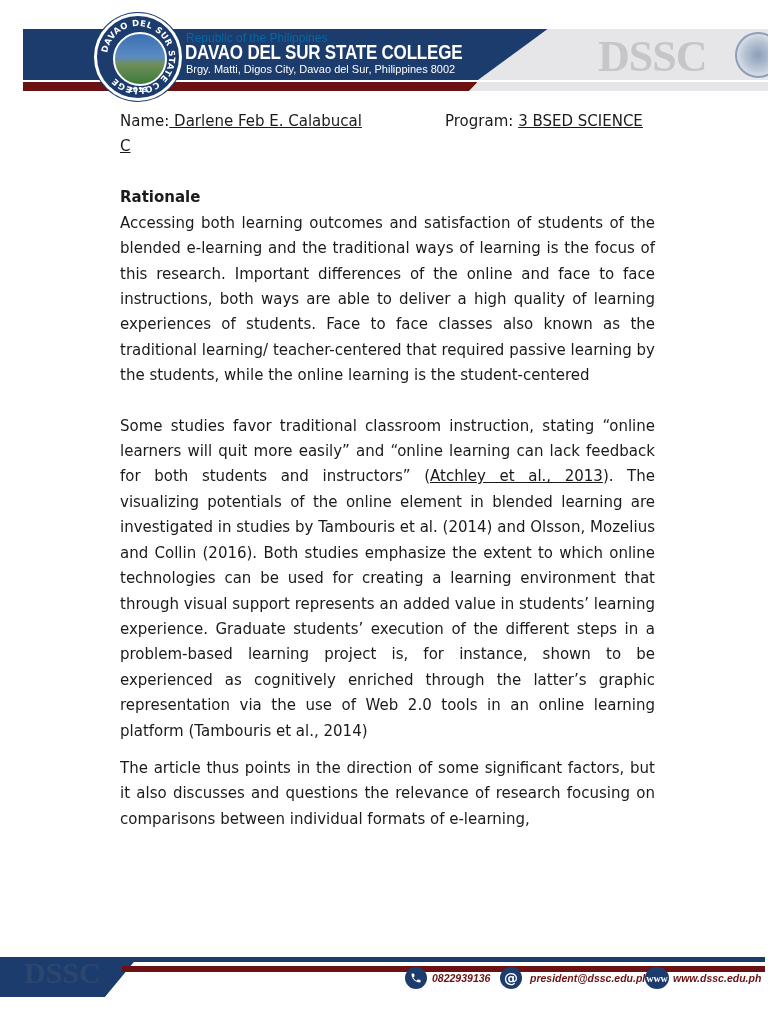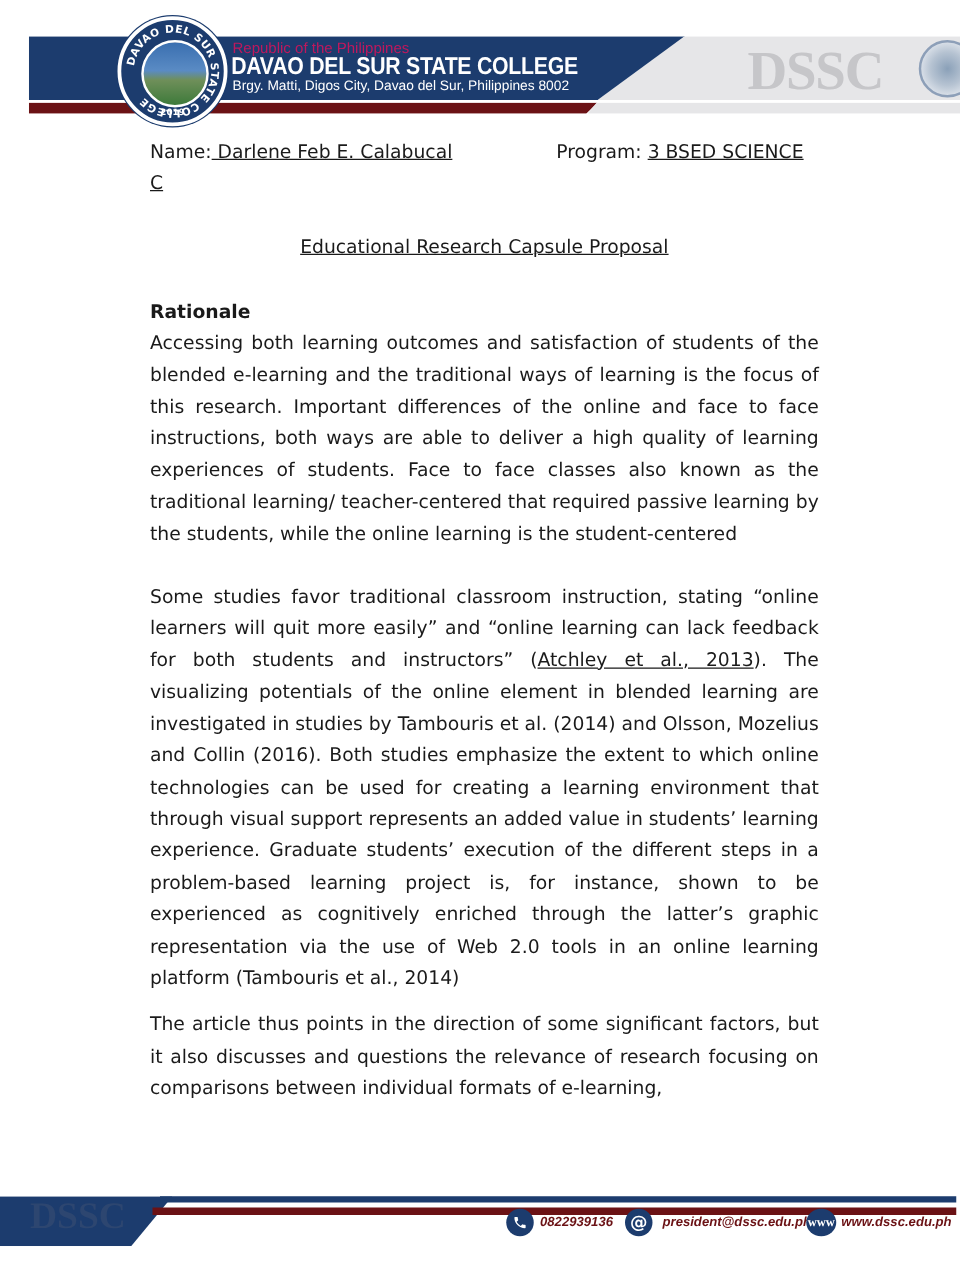--- a/index.html
+++ b/index.html
@@ -41,21 +41,21 @@
   .logo-inner {
     position:absolute; left:16px; top:16px; width:50px; height:50px; border-radius:50%;
     background:linear-gradient(#3a6fb0 0%, #5a8bc4 45%, #6f8f5a 60%, #3d7a3a 100%);
     border:2px solid #ffffff;
   }
   .logo-ring-text {
     position:absolute; left:0; top:0; width:82px; height:82px;
   }
   .hdr-sub {
     left:186px; top:31px; font-family:"Liberation Sans", sans-serif;
-    font-size:12px; color:#be185d;
+    font-size:12px; color:#0369a1;
   }
   .hdr-title {
     left:185px; top:42px; font-family:"Liberation Sans", sans-serif;
     font-size:17px; font-weight:bold; color:#ffffff; letter-spacing:-0.2px;
     transform:scaleY(1.15); transform-origin:left top;
   }
   .hdr-addr {
     left:186px; top:63px; font-family:"Liberation Sans", sans-serif;
     font-size:11px; color:#ffffff;text-align:center;
   }
@@ -139,23 +139,20 @@
 <div class="abs doc">
   <div class="row-namegrid">
     <span>Name:</span><span class="u"> Darlene Feb E. Calabucal </span>
     <span class="prog">
       <span>Program:</span>
       <span class="u">3 BSED SCIENCE</span>
     </span>
   </div>
   <div class="u" style="display:inline-block;">C</div>
 
-  <div class="title-line">
-    <span class="u">Educational Research Capsule Proposal </span>
-  </div>
 
   <div class="sec-head">Rationale</div>
 
   <p class="para">Accessing both learning outcomes and satisfaction of students of the blended e-learning and the traditional ways of learning is the focus of this research. Important differences of the online and face to face instructions, both ways are able to deliver a high quality of learning experiences of students. Face to face classes also known as the traditional learning/ teacher-centered that required passive learning by the students, while the online learning is the student-centered</p>
 
   <div class="gap"></div>
 
   <p class="para"><span>Some studies favor traditional classroom instruction, stating “online learners will quit more easily” and “online learning can lack feedback for both students and instructors” (</span><span class="u">Atchley et al., 2013</span><span>). The visualizing potentials of the online element in blended learning are investigated in studies by Tambouris et al. (2014) and Olsson, Mozelius and Collin (2016). Both studies emphasize the extent to which online technologies can be used for creating a learning environment that through visual support represents an added value in students’ learning experience. Graduate students’ execution of the different steps in a problem-based learning project is, for instance, shown to be experienced as cognitively enriched through the latter’s graphic representation via the use of Web 2.0 tools in an online learning platform (Tambouris et al., 2014)</span></p>
 
   <div class="gap-sm"></div>

